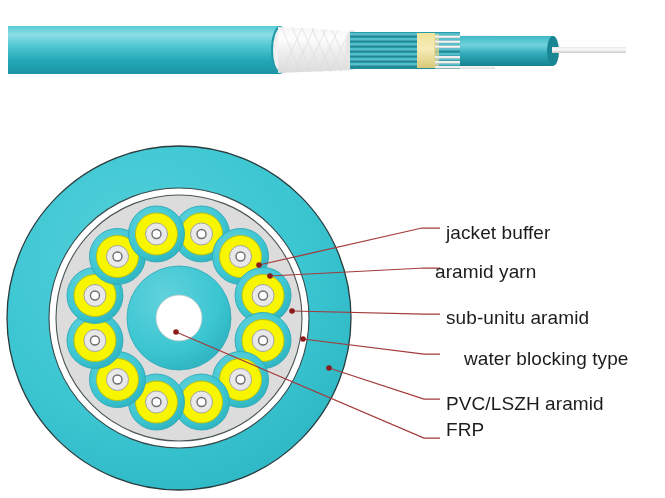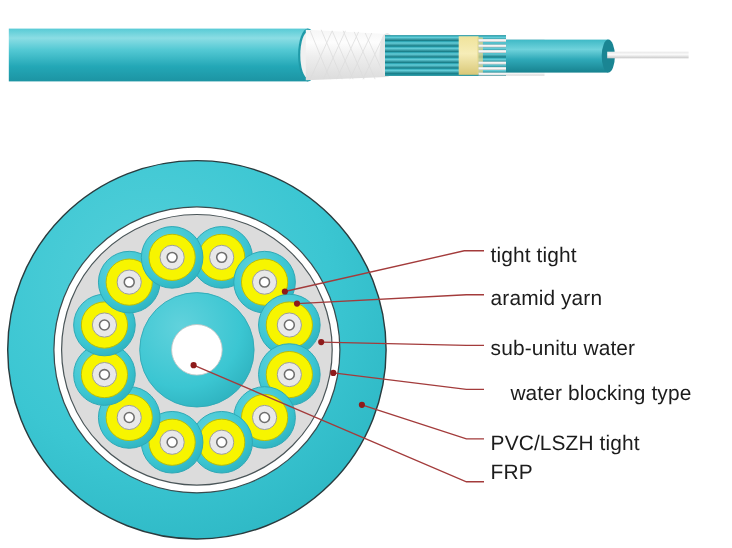--- a/index.html
+++ b/index.html
@@ -232,21 +232,21 @@
       <circle cx="292" cy="311" r="2.8" fill="#8E1B1B"></circle>
       <polyline points="303,339 424,354 440,354" fill="none" stroke="#A33B3B" stroke-width="1.25"></polyline>
       <circle cx="303" cy="339" r="2.8" fill="#8E1B1B"></circle>
       <polyline points="329,368 424,399 440,399" fill="none" stroke="#A33B3B" stroke-width="1.25"></polyline>
       <circle cx="329" cy="368" r="2.8" fill="#8E1B1B"></circle>
       <polyline points="176,332 424,438 440,438" fill="none" stroke="#A33B3B" stroke-width="1.25"></polyline>
       <circle cx="176" cy="332" r="2.8" fill="#8E1B1B"></circle>
     </svg>
 
   <div id="labels-root">
-      <div class="lbl" style="left: 446px; top: 223px;">tight tight</div>
-      <div class="lbl" style="left: 446px; top: 262px;">aramid yarn</div>
-      <div class="lbl" style="left: 446px; top: 308px;">sub-unitu water</div>
+      <div class="lbl" style="left: 446px; top: 223px;">jacket buffer</div>
+      <div class="lbl" style="left: 435px; top: 262px;">aramid yarn</div>
+      <div class="lbl" style="left: 446px; top: 308px;">sub-unitu aramid</div>
       <div class="lbl" style="left: 464px; top: 349px;">water blocking type</div>
-      <div class="lbl" style="left: 446px; top: 394px;">PVC/LSZH tight</div>
+      <div class="lbl" style="left: 446px; top: 394px;">PVC/LSZH aramid</div>
       <div class="lbl" style="left: 446px; top: 420px;">FRP</div>
     </div>
 
 </div>
 
 </body></html>

